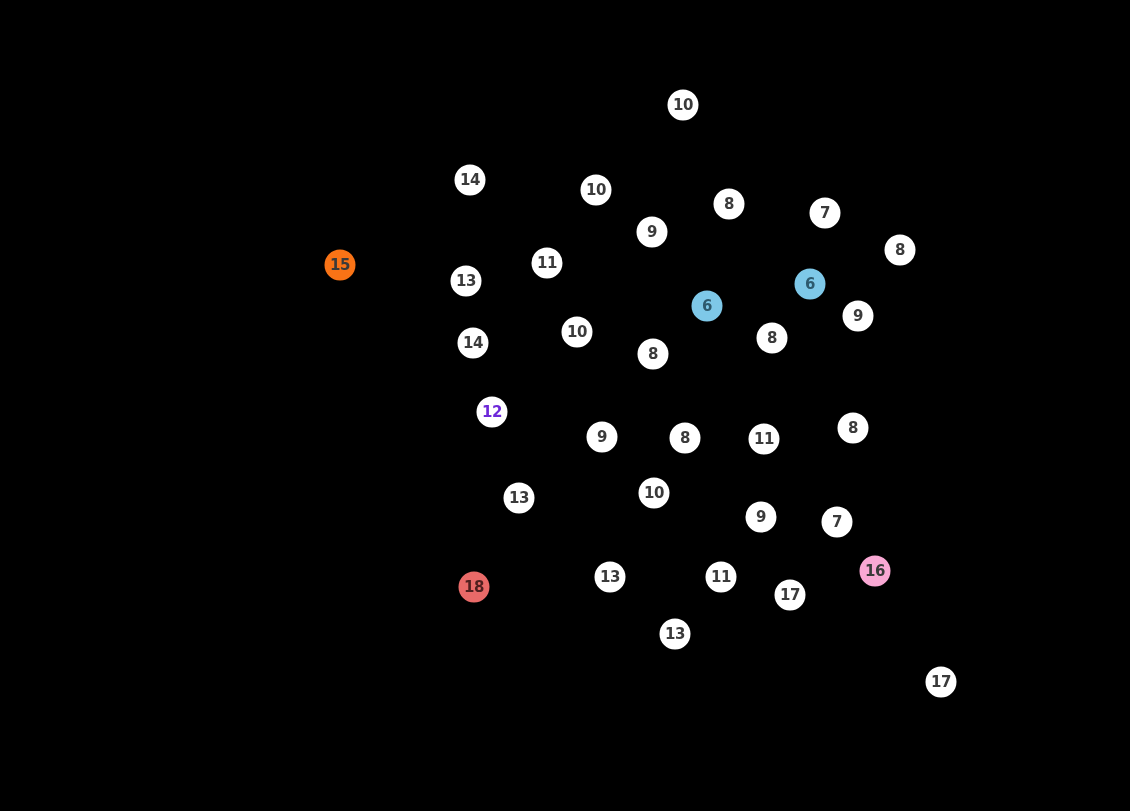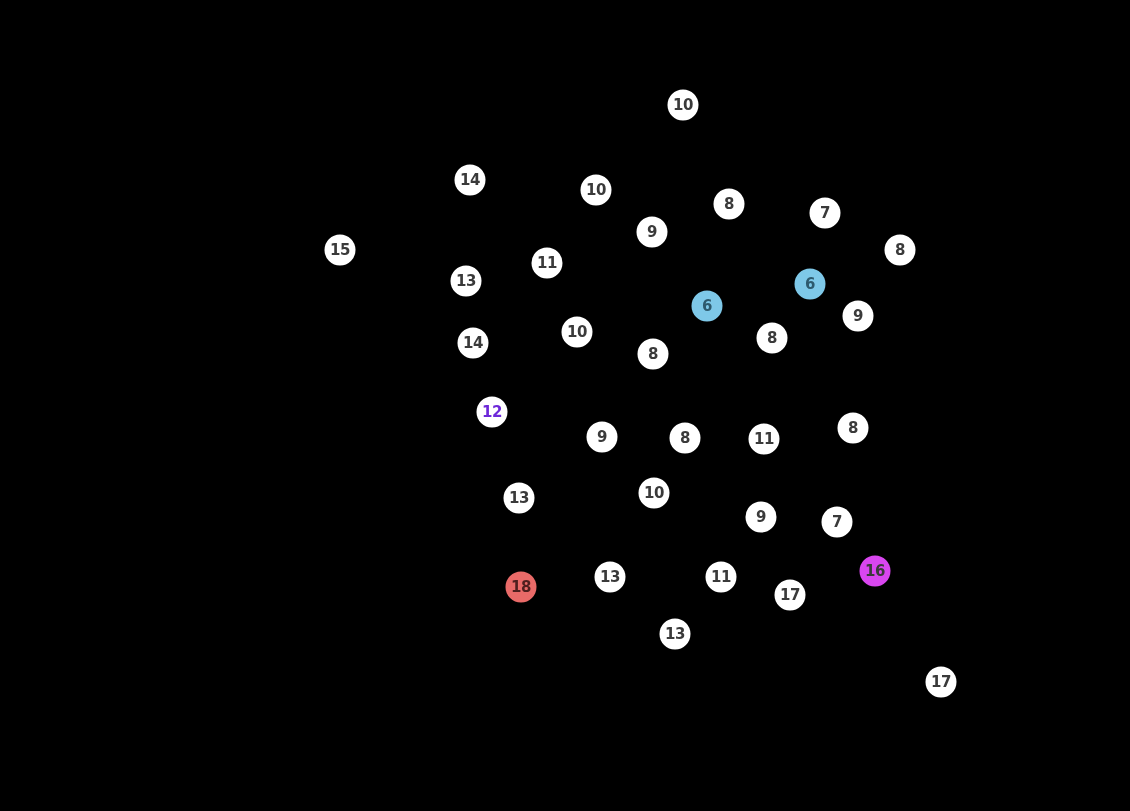--- a/index.html
+++ b/index.html
@@ -36,39 +36,39 @@
 <body>
 
 <div class="stage" style="width: 1130px; height: 811px; background: rgb(0, 0, 0);">
     <div class="node" style="left: 683px; top: 105px; width: 31px; height: 31px; background: rgb(255, 255, 255); color: rgb(58, 58, 58);">10</div>
     <div class="node" style="left: 470px; top: 180px; width: 31px; height: 31px; background: rgb(255, 255, 255); color: rgb(58, 58, 58);">14</div>
     <div class="node" style="left: 596px; top: 190px; width: 31px; height: 31px; background: rgb(255, 255, 255); color: rgb(58, 58, 58);">10</div>
     <div class="node" style="left: 729px; top: 204px; width: 31px; height: 31px; background: rgb(255, 255, 255); color: rgb(58, 58, 58);">8</div>
     <div class="node" style="left: 825px; top: 213px; width: 31px; height: 31px; background: rgb(255, 255, 255); color: rgb(58, 58, 58);">7</div>
     <div class="node" style="left: 652px; top: 232px; width: 31px; height: 31px; background: rgb(255, 255, 255); color: rgb(58, 58, 58);">9</div>
     <div class="node" style="left: 900px; top: 250px; width: 31px; height: 31px; background: rgb(255, 255, 255); color: rgb(58, 58, 58);">8</div>
-    <div class="node" style="left: 340px; top: 250px; width: 31px; height: 31px; background: #ffffff; color: rgb(58, 58, 58);">15</div>
+    <div class="node" style="left: 340px; top: 265px; width: 31px; height: 31px; background: #f97316; color: rgb(58, 58, 58);">15</div>
     <div class="node" style="left: 547px; top: 263px; width: 31px; height: 31px; background: rgb(255, 255, 255); color: rgb(58, 58, 58);">11</div>
     <div class="node" style="left: 466px; top: 281px; width: 31px; height: 31px; background: rgb(255, 255, 255); color: rgb(58, 58, 58);">13</div>
     <div class="node" style="left: 810px; top: 284px; width: 31px; height: 31px; background: rgb(126, 200, 232); color: rgb(46, 90, 110);">6</div>
     <div class="node" style="left: 707px; top: 306px; width: 31px; height: 31px; background: rgb(126, 200, 232); color: rgb(46, 90, 110);">6</div>
     <div class="node" style="left: 858px; top: 316px; width: 31px; height: 31px; background: rgb(255, 255, 255); color: rgb(58, 58, 58);">9</div>
     <div class="node" style="left: 577px; top: 332px; width: 31px; height: 31px; background: rgb(255, 255, 255); color: rgb(58, 58, 58);">10</div>
     <div class="node" style="left: 473px; top: 343px; width: 31px; height: 31px; background: rgb(255, 255, 255); color: rgb(58, 58, 58);">14</div>
     <div class="node" style="left: 772px; top: 338px; width: 31px; height: 31px; background: rgb(255, 255, 255); color: rgb(58, 58, 58);">8</div>
     <div class="node" style="left: 653px; top: 354px; width: 31px; height: 31px; background: rgb(255, 255, 255); color: rgb(58, 58, 58);">8</div>
     <div class="node" style="left: 492px; top: 412px; width: 31px; height: 31px; background: rgb(255, 255, 255); color: #6d28d9;">12</div>
     <div class="node" style="left: 602px; top: 437px; width: 31px; height: 31px; background: rgb(255, 255, 255); color: rgb(58, 58, 58);">9</div>
     <div class="node" style="left: 685px; top: 438px; width: 31px; height: 31px; background: rgb(255, 255, 255); color: rgb(58, 58, 58);">8</div>
     <div class="node" style="left: 764px; top: 439px; width: 31px; height: 31px; background: rgb(255, 255, 255); color: rgb(58, 58, 58);">11</div>
     <div class="node" style="left: 853px; top: 428px; width: 31px; height: 31px; background: rgb(255, 255, 255); color: rgb(58, 58, 58);">8</div>
     <div class="node" style="left: 519px; top: 498px; width: 31px; height: 31px; background: rgb(255, 255, 255); color: rgb(58, 58, 58);">13</div>
     <div class="node" style="left: 654px; top: 493px; width: 31px; height: 31px; background: rgb(255, 255, 255); color: rgb(58, 58, 58);">10</div>
     <div class="node" style="left: 761px; top: 517px; width: 31px; height: 31px; background: rgb(255, 255, 255); color: rgb(58, 58, 58);">9</div>
     <div class="node" style="left: 837px; top: 522px; width: 31px; height: 31px; background: rgb(255, 255, 255); color: rgb(58, 58, 58);">7</div>
-    <div class="node" style="left: 474px; top: 587px; width: 31px; height: 31px; background: rgb(233, 106, 104); color: rgb(79, 31, 30); margin-left: 47px;">18</div>
+    <div class="node" style="left: 474px; top: 587px; width: 31px; height: 31px; background: rgb(233, 106, 104); color: rgb(79, 31, 30);">18</div>
     <div class="node" style="left: 610px; top: 577px; width: 31px; height: 31px; background: rgb(255, 255, 255); color: rgb(58, 58, 58);">13</div>
     <div class="node" style="left: 721px; top: 577px; width: 31px; height: 31px; background: rgb(255, 255, 255); color: rgb(58, 58, 58);">11</div>
-    <div class="node" style="left: 875px; top: 571px; width: 31px; height: 31px; background: #d946ef; color: rgb(58, 58, 58);">16</div>
+    <div class="node" style="left: 875px; top: 571px; width: 31px; height: 31px; background: #f9a8d4; color: rgb(58, 58, 58);">16</div>
     <div class="node" style="left: 790px; top: 595px; width: 31px; height: 31px; background: rgb(255, 255, 255); color: rgb(58, 58, 58);">17</div>
     <div class="node" style="left: 675px; top: 634px; width: 31px; height: 31px; background: rgb(255, 255, 255); color: rgb(58, 58, 58);">13</div>
     <div class="node" style="left: 941px; top: 682px; width: 31px; height: 31px; background: rgb(255, 255, 255); color: rgb(58, 58, 58);">17</div>
   </div>
 
 </body></html>

